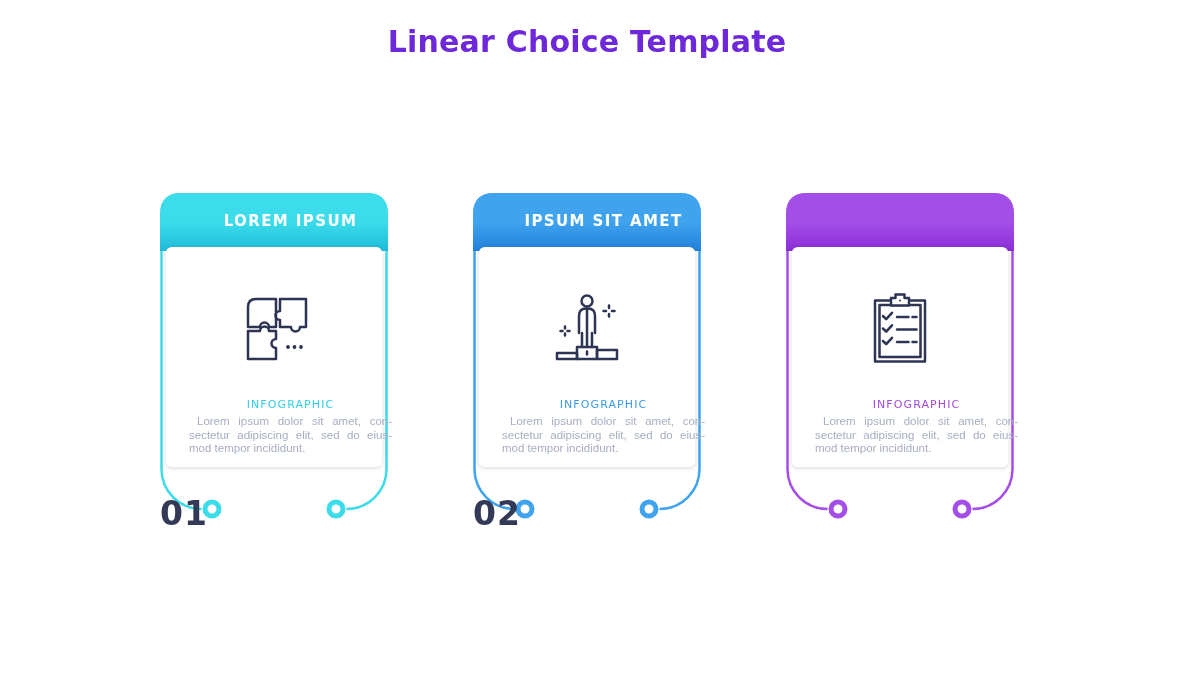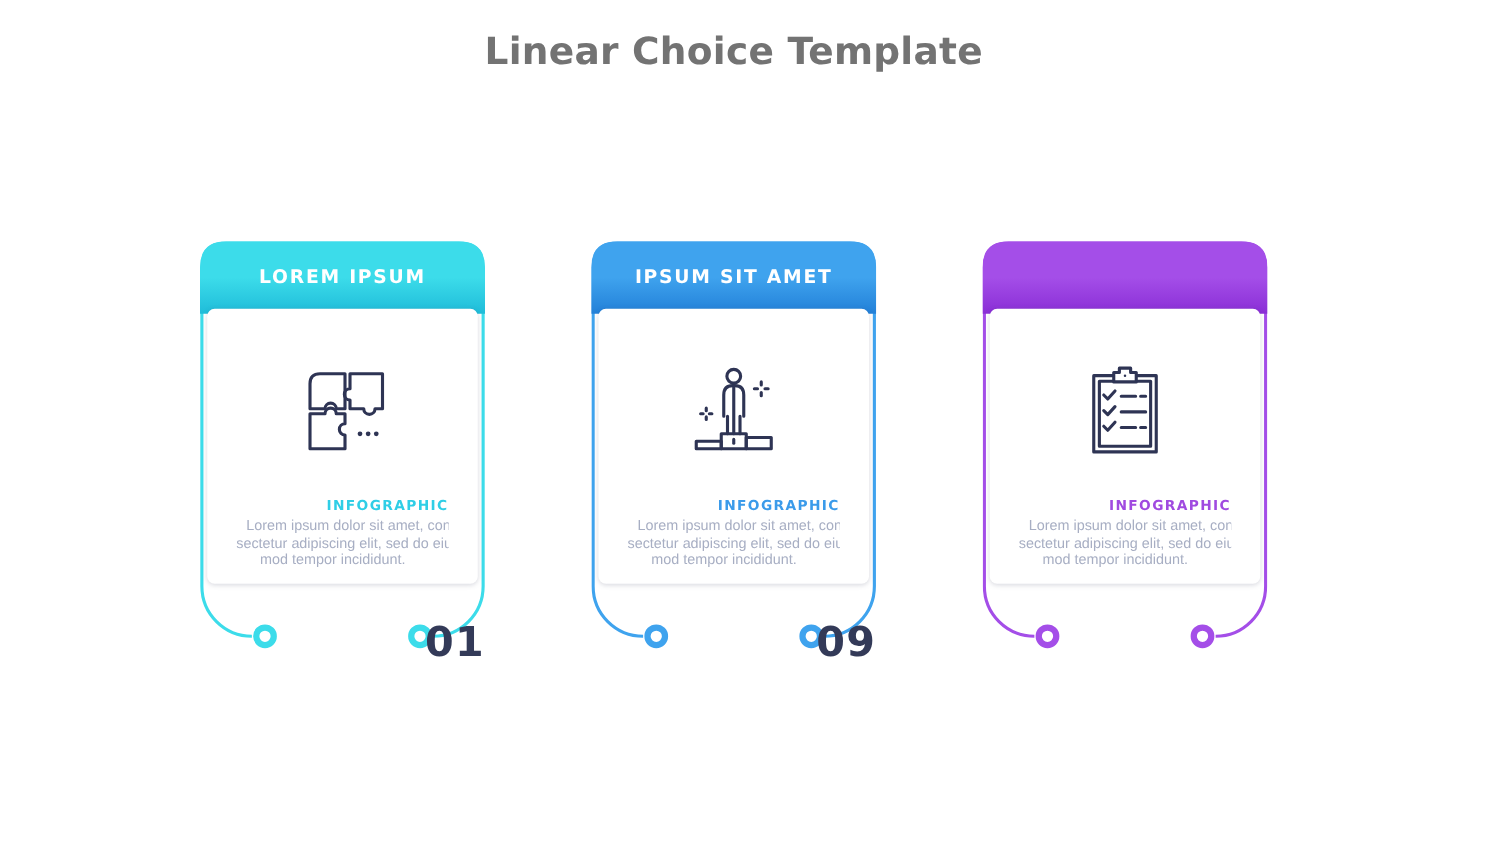--- a/index.html
+++ b/index.html
@@ -3,49 +3,48 @@
 <meta charset="utf-8">
 <style>
   html,body{margin:0;padding:0;}
   body{
     width:1200px;height:675px;position:relative;background:#ffffff;overflow:hidden;
     font-family:"Liberation Sans",sans-serif;
   }
   .page-title{
     position:absolute;top:24px;left:0;width:1174px;text-align:center;
     font-family:"DejaVu Sans",sans-serif;font-weight:800;font-size:30px;
-    color:#737373;letter-spacing:.2px;
+    color:#6d28d9;letter-spacing:.2px;
   }
-  .card{position:absolute;top:193px;width:228px;height:345px;}
+  .card{position:absolute;top:193px;width:228px;height:345px;padding-left:33px;}
   .card-frame{position:absolute;top:0;left:0;width:228px;height:345px;}
   .panel-shadow{filter:drop-shadow(0 1px 2px rgba(46,52,84,.20));}
   .card-header-label{
     position:absolute;top:0;left:0;width:100%;height:57px;line-height:56px;
     text-align:center;color:#ffffff;font-weight:700;font-size:15px;letter-spacing:1.4px;
     font-family:"DejaVu Sans",sans-serif;
   }
   .icon-wrap{position:absolute;top:96px;left:76px;width:76px;height:76px;}
   .card-label{
     position:absolute;top:205px;left:0;width:100%;text-align:center;
-    font-weight:700;font-size:11px;letter-spacing:1.1px;
+    font-weight:400;font-size:11px;letter-spacing:1.1px;
     font-family:"DejaVu Sans",sans-serif;
-    margin-left:36px;
   }
   .card.c0 .card-label{color:#2FCEE6;}
   .card.c1 .card-label{color:#3B9BEA;}
   .card.c2 .card-label{color:#A04AE0;}
   .card-text{
     position:absolute;top:222px;left:29px;right:29px;
     font-size:11.5px;line-height:13.5px;color:#A7AEC3;
   }
   .body-line{text-align:justify;text-align-last:justify;white-space:nowrap;overflow:hidden;}
   .body-line.first{padding-left:8px;}
-  .body-line.last{text-align:center;text-align-last:left;margin-left:19px;}
+  .body-line.last{text-align:center;text-align-last:left;}
   .card-number{
-    position:absolute;top:301px;left:0;width:100%;text-align:right;
+    position:absolute;top:301px;left:0;width:100%;text-align:left;
     font-family:"DejaVu Sans",sans-serif;font-weight:800;font-size:33px;
     color:#333A58;letter-spacing:1px;
   }
   .icon{stroke-width:2.5;fill:none;stroke-linecap:round;stroke-linejoin:round;}
 </style>
 </head>
 <body>
 
 <div class="page-title">Linear Choice Template</div>
 
@@ -117,21 +116,21 @@
         <path d="M 16,37.5 V 39.5 M 16,44.5 V 46.5 M 11.5,42 H 13.5 M 18.5,42 H 20.5"></path>
       </g>
     </svg>
   </div>
   <div class="card-label">INFOGRAPHIC</div>
   <div class="card-text">
     <div class="body-line first">Lorem ipsum dolor sit amet, con-</div>
     <div class="body-line">sectetur adipiscing elit, sed do eius-</div>
     <div class="body-line last">mod tempor incididunt.</div>
   </div>
-  <div class="card-number">09</div>
+  <div class="card-number">02</div>
 </div>
 
 <div class="card c2" style="left:786px">
   <svg class="card-frame" viewBox="0 0 228 345">
     <defs>
       <linearGradient id="grad2" x1="0" y1="0" x2="0" y2="1">
         <stop offset="0.5" stop-color="#A44EE8"></stop>
         <stop offset="1" stop-color="#8A2ED6"></stop>
       </linearGradient>
     </defs>

